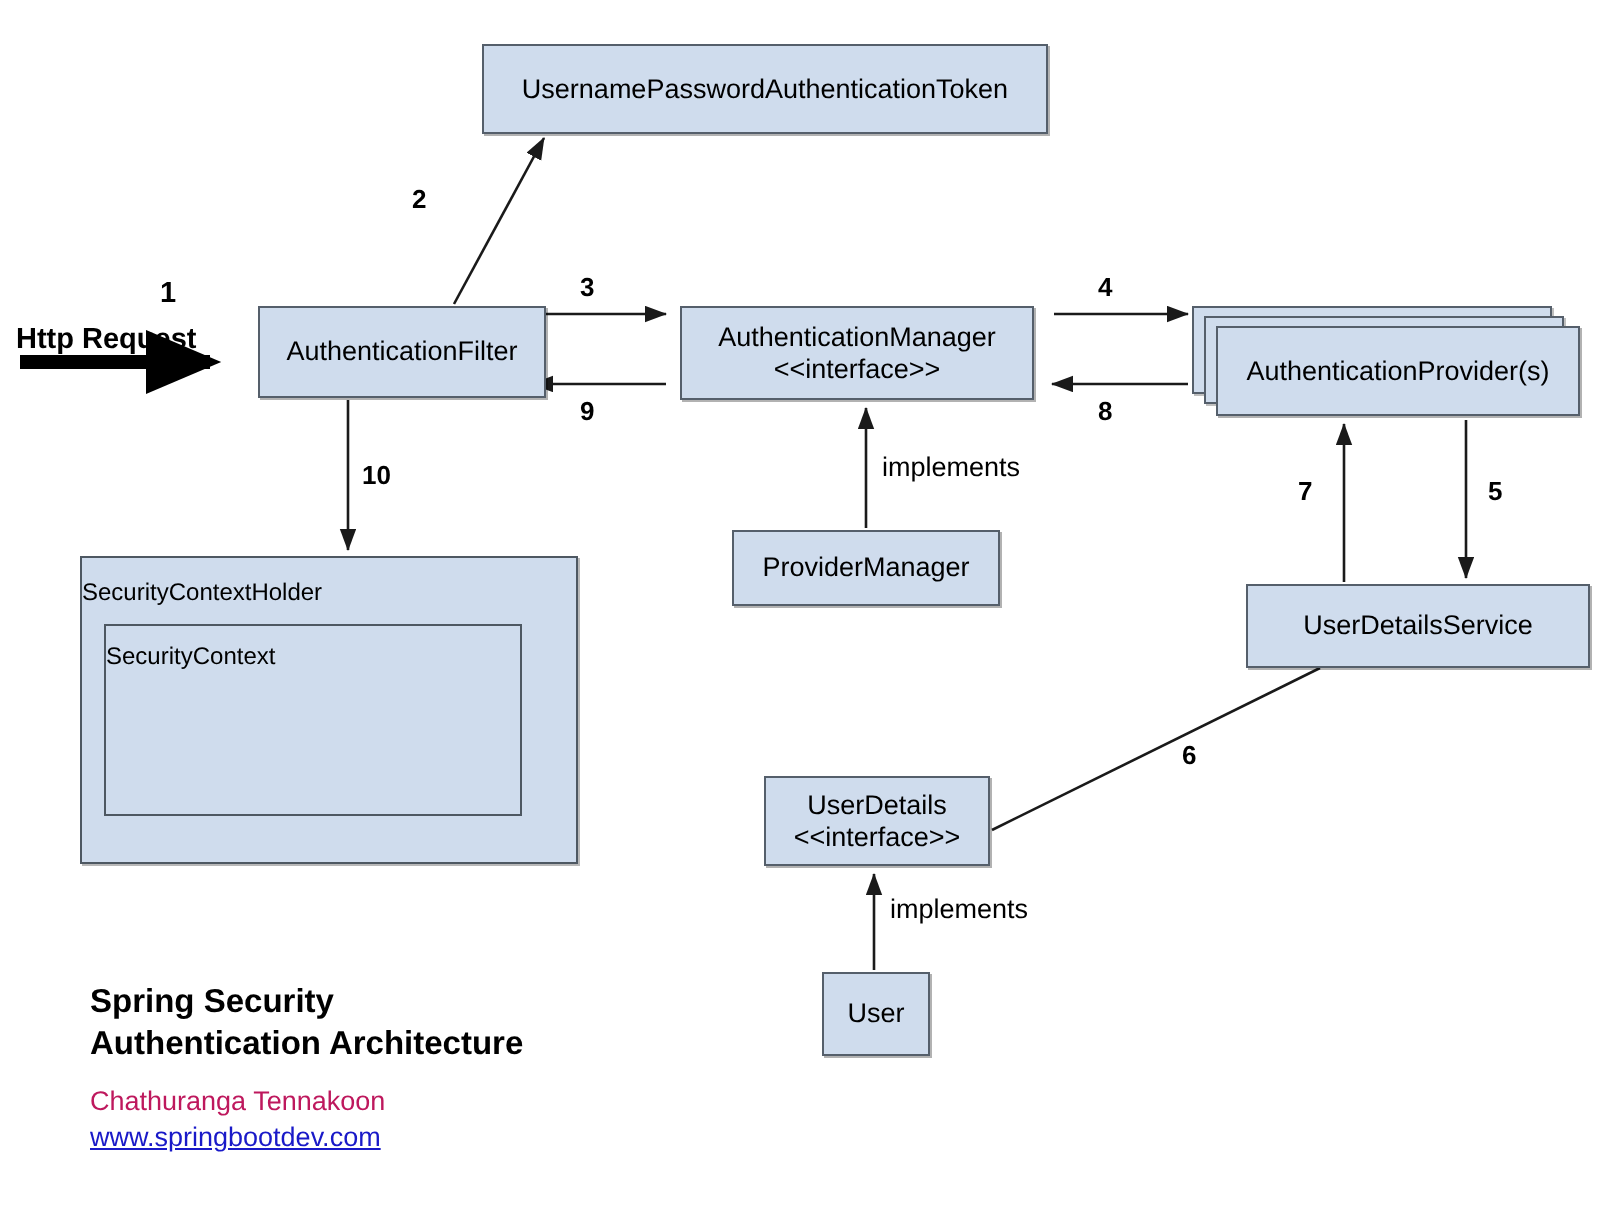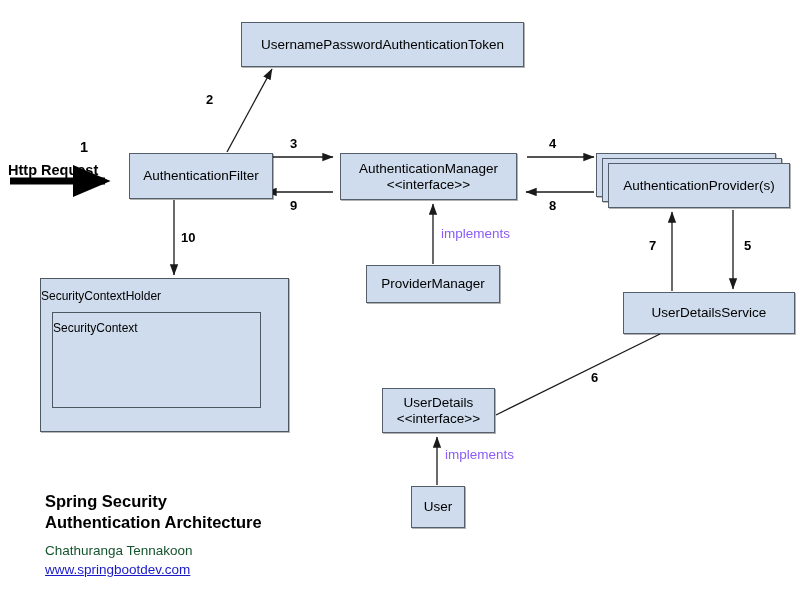--- a/index.html
+++ b/index.html
@@ -74,21 +74,21 @@
     font-size: 13px;
     font-weight: bold;
     color: #000;
     z-index: 5;
     white-space: nowrap;
   }
   .plain-label {
     position: absolute;
     font-size: 13.5px;
     font-weight: normal;
-    color: #8b5cf6;
+    color: #000000;
     z-index: 5;
     white-space: nowrap;
   }
   .request-label {
     position: absolute;
     font-size: 14.5px;
     font-weight: bold;
     color: #000;
     z-index: 5;
     white-space: nowrap;
@@ -101,21 +101,21 @@
   }
   .title-line {
     font-size: 16.5px;
     font-weight: bold;
     color: #000;
     line-height: 1.28;
     white-space: nowrap;
   }
   .author-line {
     font-size: 13.5px;
-    color: #14532d;
+    color: #be185d;
     line-height: 1.3;
     margin-top: 9px;
     white-space: nowrap;
   }
   .site-line {
     font-size: 13.5px;
     color: #1919c8;
     text-decoration: underline;
     line-height: 1.3;
     white-space: nowrap;

